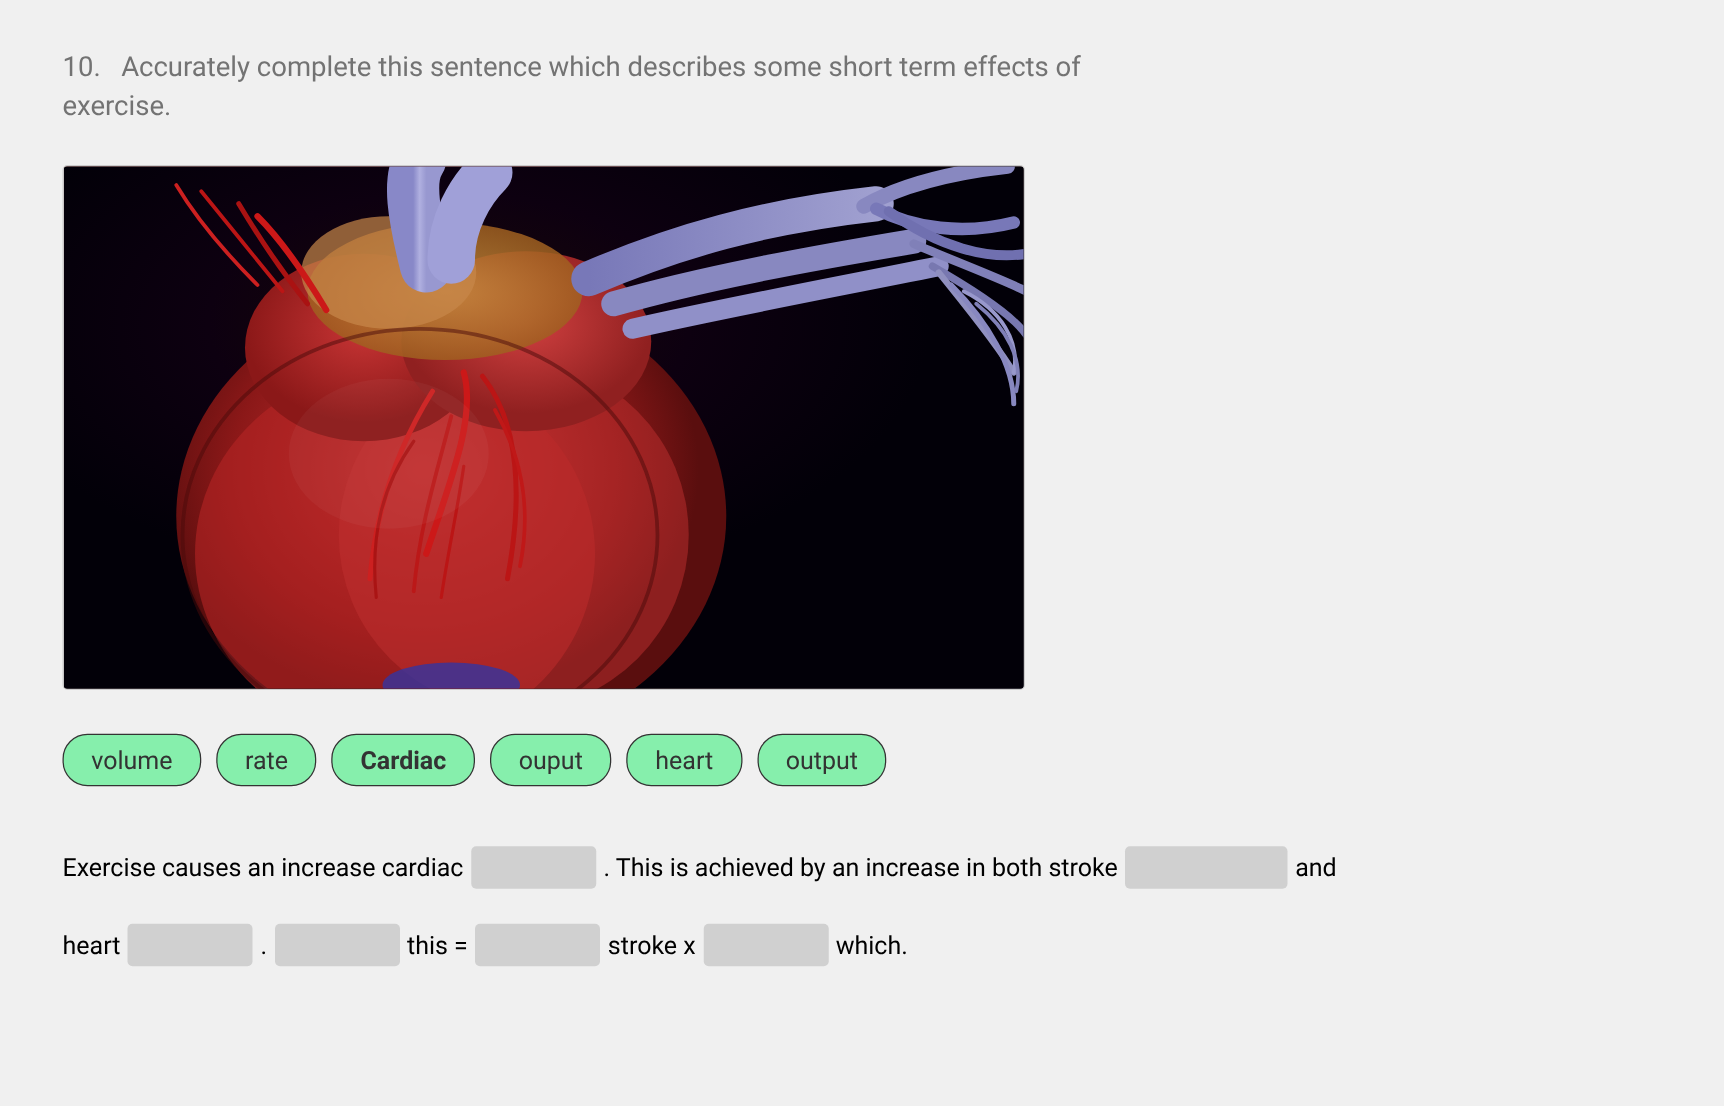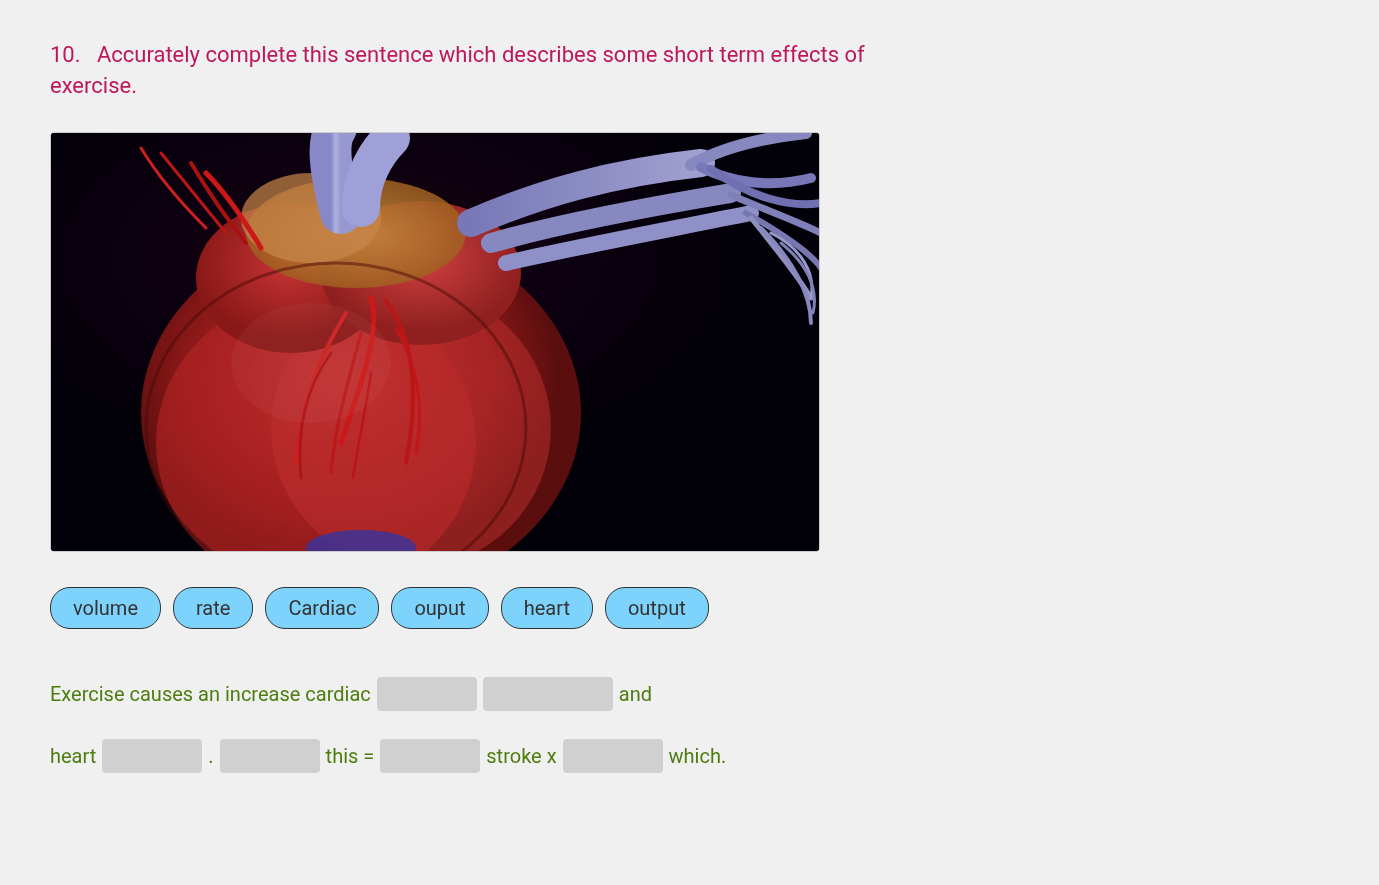--- a/index.html
+++ b/index.html
@@ -13,21 +13,21 @@
       font-family: -apple-system, BlinkMacSystemFont, 'Segoe UI', Roboto, Arial, sans-serif;
       color: #333;
       padding: 40px 50px;
       min-height: 885px;
       width: 1379px;
     }
 
     .question-text {
       font-size: 22px;
       font-weight: 400;
-      color: #be185d;
+      color: #737373;
       line-height: 1.4;
       margin-bottom: 30px;
       max-width: 900px;
     }
 
     .heart-image-container {
       width: 770px;
       height: 420px;
       margin-bottom: 35px;
       border: 1px solid #ccc;
@@ -50,28 +50,28 @@
       margin-bottom: 40px;
       align-items: center;
     }
 
     .word-chip {
       border: 1.5px solid #333;
       border-radius: 20px;
       padding: 8px 22px;
       font-size: 20px;
       font-weight: 400;
-      background: #7dd3fc;
+      background: #86efac;
       cursor: pointer;
       user-select: none;
       color: #333;
     }
 
     .word-chip.bold {
-      font-weight: 400;
+      font-weight: 700;
     }
 
     .sentence-section {
       font-size: 20px;
       line-height: 2.5;
       color: #333;
     }
 
     .sentence-line {
       margin-bottom: 12px;
@@ -93,21 +93,21 @@
     .blank-box.wide {
       width: 130px;
     }
 
     .blank-box.medium {
       width: 100px;
     }
 
     .sentence-text {
       font-size: 20px;
-      color: #4d7c0f;
+      color: #000000;
     }
   </style>
 </head>
 <body>
 
 <div>
   <p class="question-text">
     <span>10.</span>
     &nbsp;
     <span>Accurately complete this sentence which describes some short term effects of exercise.</span>
@@ -214,20 +214,21 @@
     <div class="word-chip">ouput</div>
     <div class="word-chip">heart</div>
     <div class="word-chip">output</div>
   </div>
 
   <div class="sentence-section">
 
     <div class="sentence-line">
       <span class="sentence-text">Exercise causes an increase cardiac</span>
       <span class="blank-box medium"></span>
+      <span class="sentence-text">. This is achieved by an increase in both stroke</span>
       <span class="blank-box wide"></span>
       <span class="sentence-text">and</span>
     </div>
 
     <div class="sentence-line">
       <span class="sentence-text">heart</span>
       <span class="blank-box medium"></span>
       <span class="sentence-text">.</span>
       <span class="blank-box medium"></span>
       <span class="sentence-text">this =</span>

